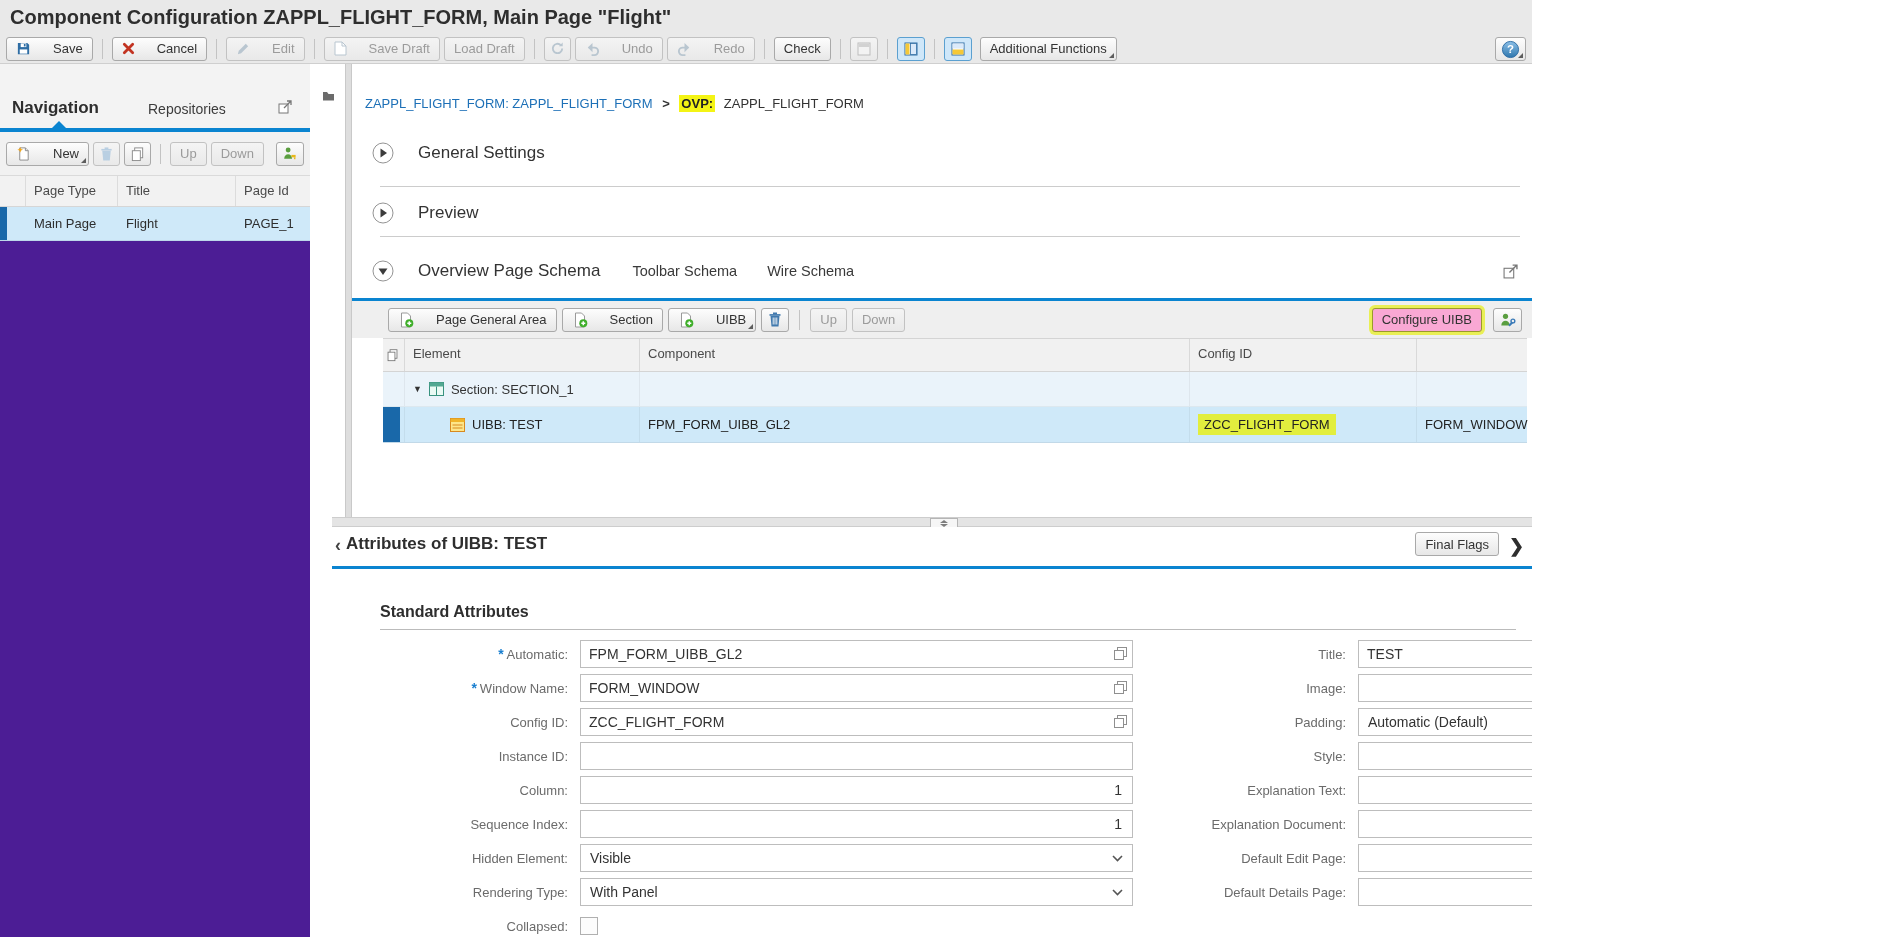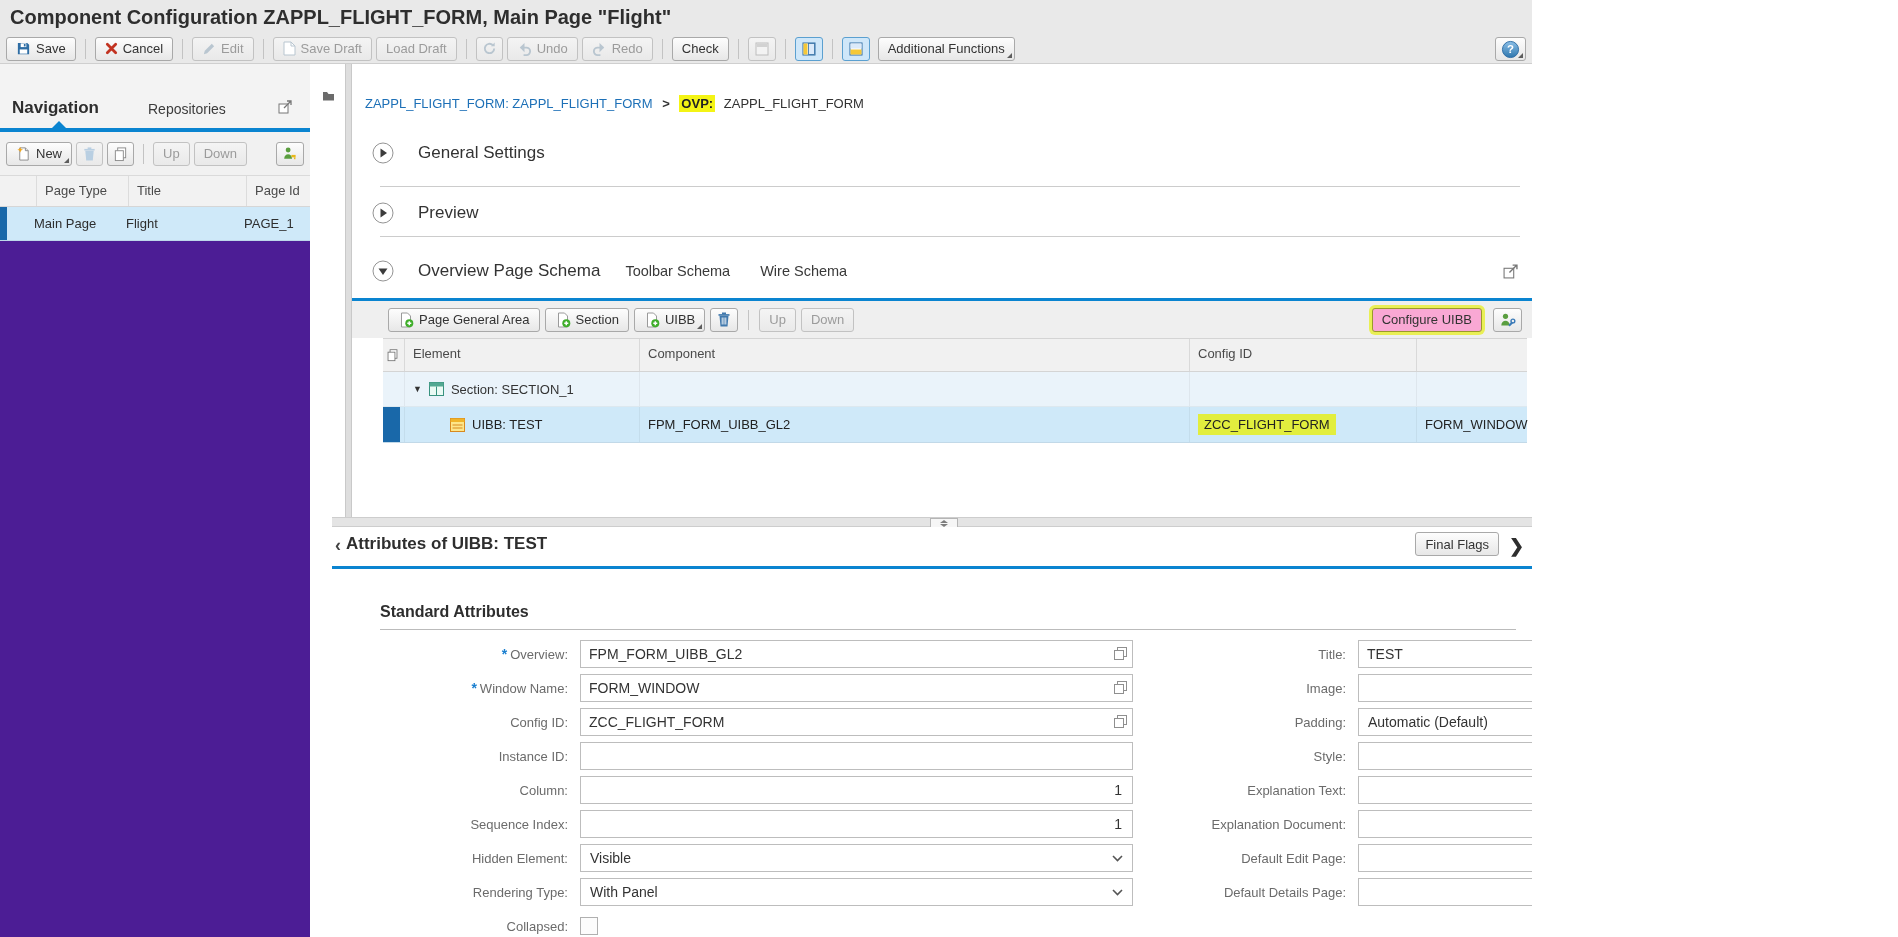--- a/index.html
+++ b/index.html
@@ -5,21 +5,21 @@
   html,body{margin:0;padding:0;background:#fff;}
   #app{position:relative;width:1532px;height:937px;overflow:hidden;
        font-family:"Liberation Sans",sans-serif;color:#333;background:#fff;}
   
   #titlebar{position:absolute;left:0;top:0;width:100%;height:34px;background:#e9e9e9;}
   #titlebar h1{margin:0;padding:6px 0 0 10px;font-size:20px;font-weight:bold;color:#2e2e2e;
                white-space:nowrap;}
   #maintoolbar{position:absolute;left:0;top:34px;width:100%;height:30px;background:#e9e9e9;
                border-bottom:1px solid #cfcfcf;display:flex;align-items:center;padding-left:6px;
                box-sizing:border-box;gap:4px;}
-  .btn{position:relative;display:inline-flex;align-items:center;gap:5px;height:24px;
+  .btn{position:relative;display:inline-flex;align-items:center;gap:22px;height:24px;
        padding:0 9px;font-size:13px;color:#333;background:linear-gradient(#fdfdfd,#e7e7e7);
        border:1px solid #a9a9a9;border-radius:3px;cursor:pointer;white-space:nowrap;box-sizing:border-box;justify-content:space-between;}
   .btn.disabled{color:#9b9b9b;background:linear-gradient(#f4f4f4,#e9e9e9);border-color:#c2c2c2;cursor:default;}
   .btn.iconbtn{padding:0 5px;}
   .btn.active{background:#cfe7f9;border-color:#5ba0d0;}
   .btn.hl{background:#f9a8d4;border-color:#9a9a2a;box-shadow:0 0 0 3px #e9ef55;}
   .sep{width:1px;height:20px;background:#c3c3c3;margin:0 5px;flex:0 0 auto;}
   .menucorner{position:absolute;right:2px;bottom:2px;width:0;height:0;
               border-left:5px solid transparent;border-bottom:5px solid #5d5d5d;}
   #help-btn{position:absolute;right:6px;top:3px;}
@@ -28,21 +28,21 @@
   #navtabs{position:relative;height:68px;background:#f3f3f3;}
   #navtabs .tab1{position:absolute;left:12px;top:34px;font-size:17px;font-weight:bold;color:#2e2e2e;cursor:pointer;}
   #navtabs .tab2{position:absolute;left:148px;top:37px;font-size:14px;color:#3c3c3c;cursor:pointer;}
   #navtabs .blueline{position:absolute;left:0;right:0;bottom:0;height:4px;background:#0a84d0;}
   #navtabs .pointer{position:absolute;left:52px;bottom:4px;width:0;height:0;
                     border-left:7px solid transparent;border-right:7px solid transparent;
                     border-bottom:7px solid #0a84d0;}
   #navtoolbar{height:44px;display:flex;align-items:center;gap:4px;padding:0 6px;background:#f1f1f1;
               border-bottom:1px solid #dadada;box-sizing:border-box;}
   .navgrid{display:grid;grid-template-columns:26px 92px 118px 1fr;align-items:center;}
-  #navhead{height:30px;background:#f2f2f2;border-bottom:1px solid #d6d6d6;font-size:13px;color:#4a4a4a;padding-left:11px;}
+  #navhead{height:30px;background:#f2f2f2;border-bottom:1px solid #d6d6d6;font-size:13px;color:#4a4a4a;}
   #navhead div{padding-left:8px;border-right:1px solid #dcdcdc;height:30px;line-height:30px;box-sizing:border-box;}
   #navrow{position:relative;height:33px;background:#cfe9f9;border-bottom:1px solid #bcd8ea;font-size:13px;color:#2e2e2e;}
   #navrow .selbar{position:absolute;left:0;top:0;width:7px;height:100%;background:#1968a9;}
   #navrow div{padding-left:8px;line-height:33px;}
   
   #vsplitter{position:absolute;left:345px;top:64px;width:7px;height:453px;background:#dedede;
              border-left:1px solid #c9c9c9;border-right:1px solid #c9c9c9;box-sizing:border-box;cursor:col-resize;}
   #dockglyph{position:absolute;left:322px;top:90px;}
   #hsplitter{position:absolute;left:332px;top:517px;right:0;height:10px;background:#e4e4e4;
              border-top:1px solid #cdcdcd;border-bottom:1px solid #cdcdcd;box-sizing:border-box;cursor:row-resize;}
@@ -358,21 +358,21 @@
     <div class="divider" style="top:172px"></div>
 
     <div class="secrow" style="top:196px">
       <span style="cursor:pointer">
           <svg width="22" height="22" viewBox="0 0 22 22">
             <circle cx="11" cy="11" r="10" fill="#fff" stroke="#949494"></circle>
             <path d="M6.5 8.5 L11 15 L15.5 8.5 Z" fill="#3c3c3c"></path>
           </svg>
         </span>
       <span class="sectitle">Overview Page Schema</span>
-      <span class="seclink" style="margin-left:9px">Toolbar Schema</span>
+      <span class="seclink" style="margin-left:16px">Toolbar Schema</span>
       <span class="seclink" style="margin-left:14px">Wire Schema</span>
     </div>
     <span style="position:absolute;right:14px;top:200px;cursor:pointer">
         <svg width="15" height="15" viewBox="0 0 14 14">
           <rect x="1" y="4" width="9" height="9" fill="#fff" stroke="#777"></rect>
           <path d="M6 8 L12.5 1.5 M9 1h4v4" stroke="#777" fill="none" stroke-width="1.3"></path>
         </svg>
       </span>
 
     <div id="schemaline"></div>
@@ -510,21 +510,21 @@
       <span class="chev chevR">❯</span>
     </div>
     <div id="attrline"></div>
     <div id="sattr">Standard Attributes</div>
     <div id="sattr-hr"></div>
 
     <div id="form">
 
       <div class="fcol" id="fcolL">
         <div class="frow">
-          <label class="flabel"><span class="req">*</span><span class="lab">Overview:</span></label>
+          <label class="flabel"><span class="req">*</span><span class="lab">Automatic:</span></label>
           <span class="field"><input value="FPM_FORM_UIBB_GL2" style="">
             <span class="vh-icon">
                 <svg width="15" height="15" viewBox="0 0 15 15">
                   <rect x="4.5" y="1.5" width="9" height="9" fill="#fff" stroke="#8f8f8f"></rect>
                   <rect x="1.5" y="4.5" width="9" height="9" fill="#fff" stroke="#8f8f8f"></rect>
                 </svg>
               </span></span>
         </div>
         <div class="frow">
           <label class="flabel"><span class="req">*</span><span class="lab">Window Name:</span></label>

